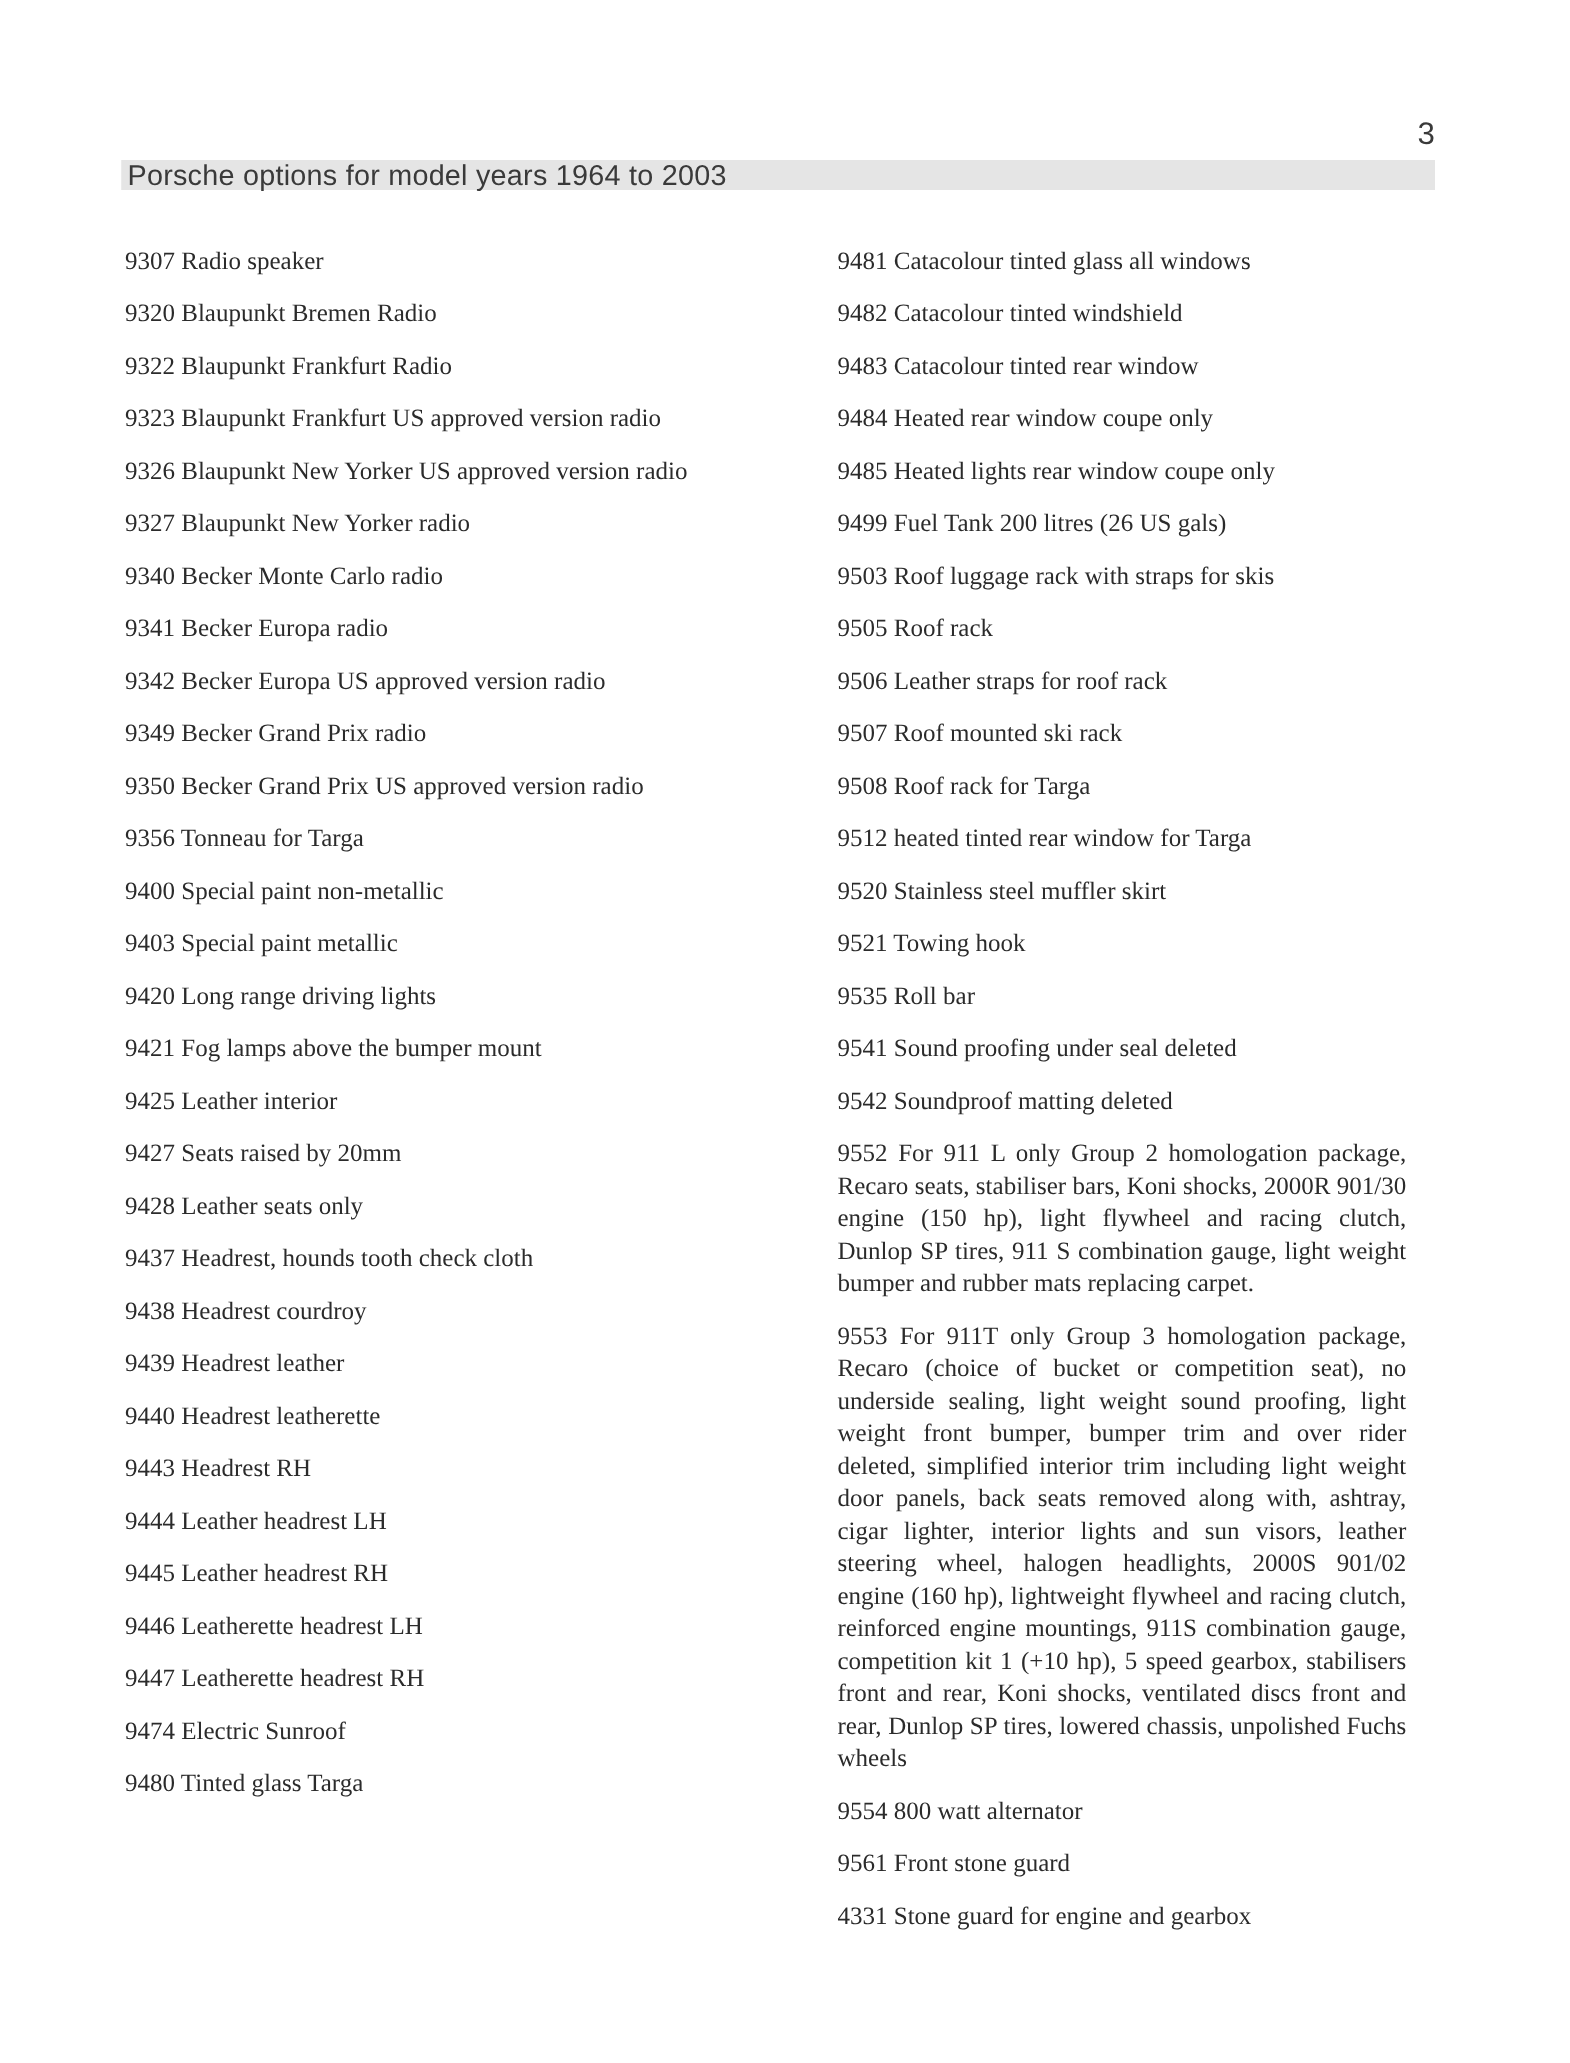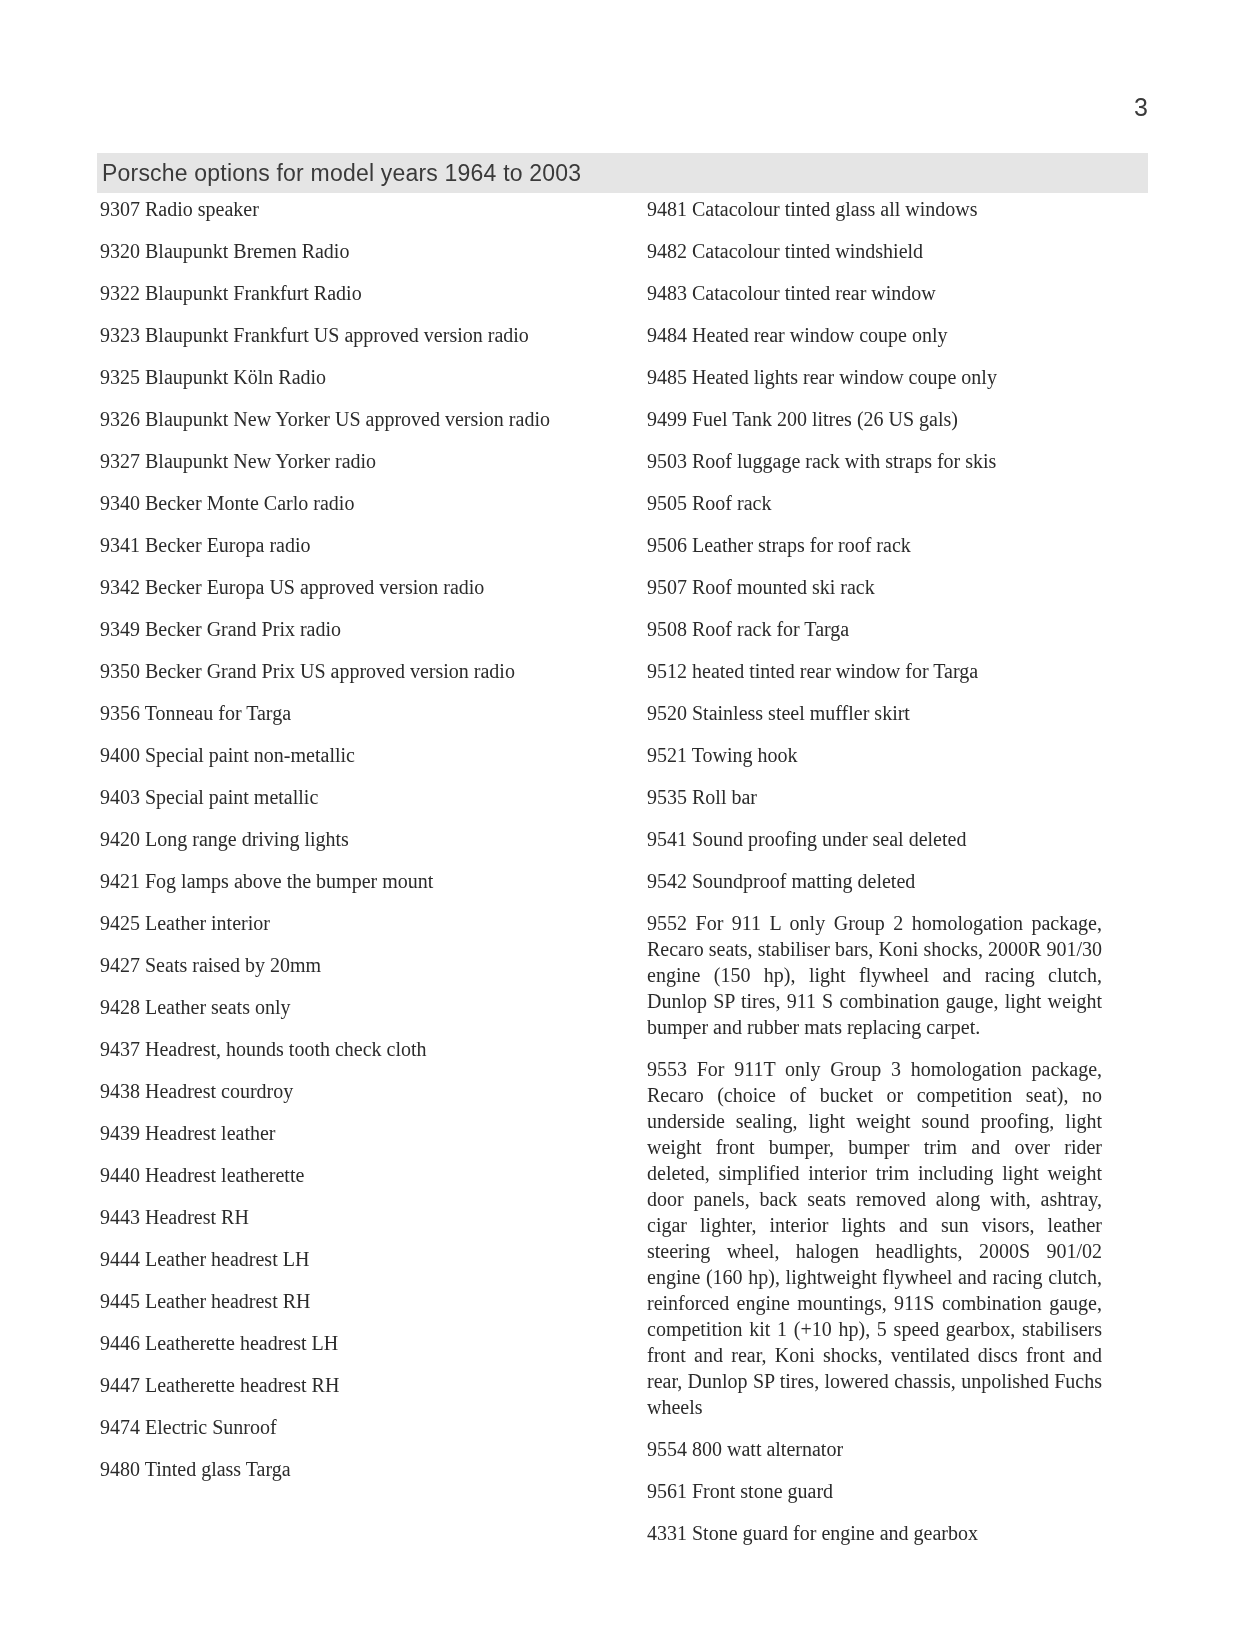--- a/index.html
+++ b/index.html
@@ -20,40 +20,39 @@
     font-family: "Liberation Sans", sans-serif;
     font-size: 25px;
     line-height: 28px;
     color: var(--header-text, #3a3a3a);
   }
   .header-bar {
     position: absolute;
     top: 128px;
     left: 97px;
     width: 1051px;
-    height: 40px;
+    height: 24px;
     background: var(--header-bar-bg, #e5e5e5);
     display: flex;
     align-items: center;
-    margin-top: 25px;
   }
   .header-title {
     font-family: "Liberation Sans", sans-serif;
     font-size: 23px;
     letter-spacing: 0.2px;
     color: var(--header-text, #3a3a3a);
     padding-left: 5px;
     white-space: nowrap;
   }
   .columns {
     position: absolute;
     top: 196px;
     left: 100px;
     display: flex;
-    gap: 57px;
+    gap: 80px;
   }
   .col-left  { width: 490px; }
   .col-right { width: 455px; }
   .option-item {
     font-size: 20px;
     line-height: 26px;
     margin-bottom: 16px;
     text-align: justify;
   }
   .option-code { white-space: nowrap; }
@@ -71,21 +70,20 @@
   <div class="columns">
     <div class="col col-left">
   <p class="option-item"><span class="option-code">9307</span> <span class="option-desc">Radio speaker</span></p>
 
   <p class="option-item"><span class="option-code">9320</span> <span class="option-desc">Blaupunkt Bremen Radio</span></p>
 
   <p class="option-item"><span class="option-code">9322</span> <span class="option-desc">Blaupunkt Frankfurt Radio</span></p>
 
   <p class="option-item"><span class="option-code">9323</span> <span class="option-desc">Blaupunkt Frankfurt US approved version radio</span></p>
 
-  <p class="option-item"><span class="option-code">9325</span> <span class="option-desc">Blaupunkt Köln Radio</span></p>
 
   <p class="option-item"><span class="option-code">9326</span> <span class="option-desc">Blaupunkt New Yorker US approved version radio</span></p>
 
   <p class="option-item"><span class="option-code">9327</span> <span class="option-desc">Blaupunkt New Yorker radio</span></p>
 
   <p class="option-item"><span class="option-code">9340</span> <span class="option-desc">Becker Monte Carlo radio</span></p>
 
   <p class="option-item"><span class="option-code">9341</span> <span class="option-desc">Becker Europa radio</span></p>
 
   <p class="option-item"><span class="option-code">9342</span> <span class="option-desc">Becker Europa US approved version radio</span></p>

